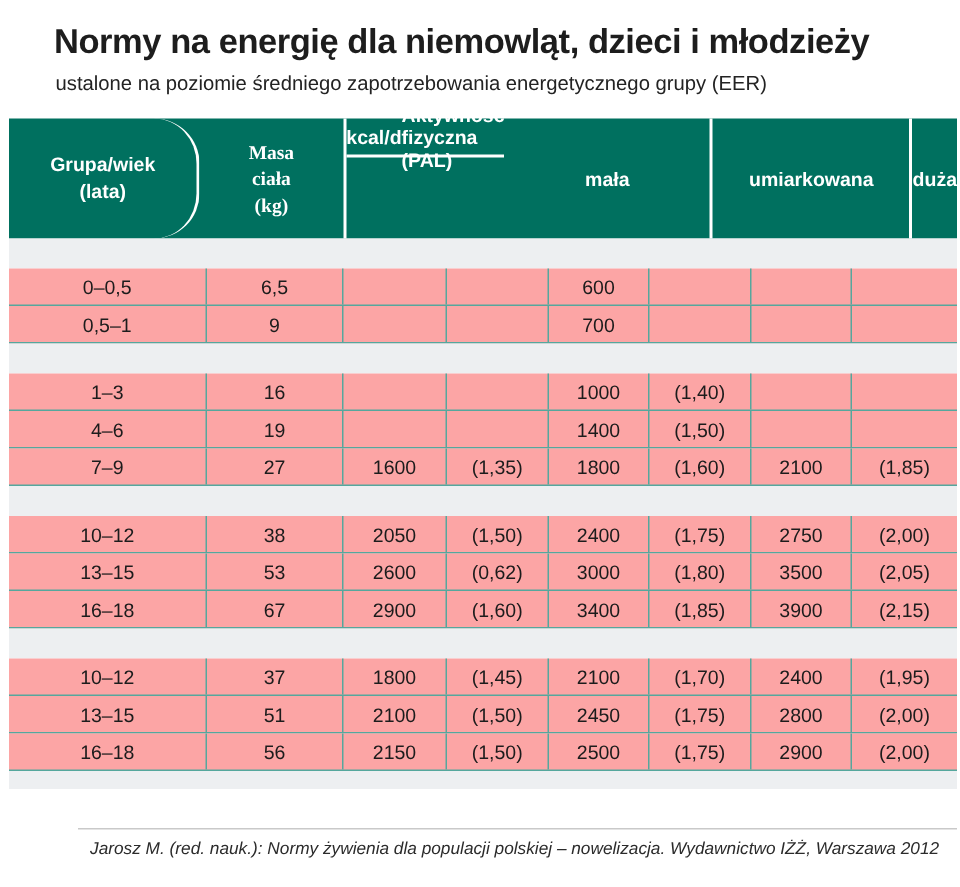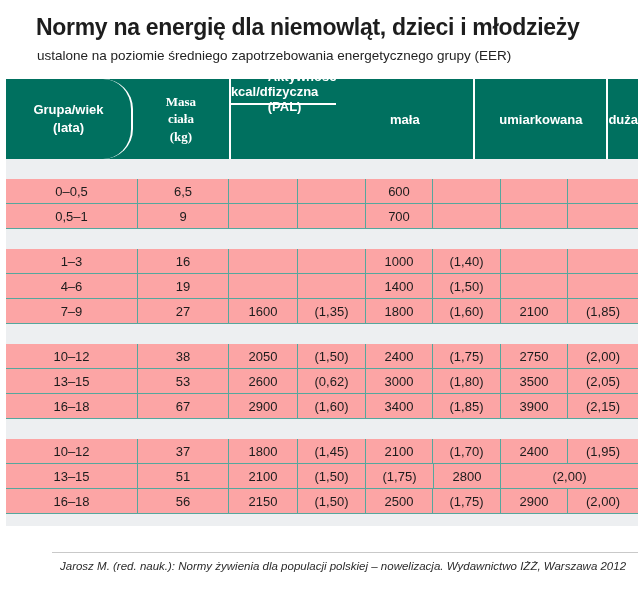--- a/index.html
+++ b/index.html
@@ -202,20 +202,21 @@
           <div class="tcell c4">2100</div>
           <div class="tcell c5">(1,70)</div>
           <div class="tcell c6">2400</div>
           <div class="tcell c7">(1,95)</div>
         </div>
         <div class="trow">
           <div class="tcell c0">13–15</div>
           <div class="tcell c1">51</div>
           <div class="tcell c2">2100</div>
           <div class="tcell c3">(1,50)</div>
+          <div class="tcell c4">2450</div>
           <div class="tcell c5">(1,75)</div>
           <div class="tcell c6">2800</div>
           <div class="tcell c7">(2,00)</div>
         </div>
         <div class="trow">
           <div class="tcell c0">16–18</div>
           <div class="tcell c1">56</div>
           <div class="tcell c2">2150</div>
           <div class="tcell c3">(1,50)</div>
           <div class="tcell c4">2500</div>

